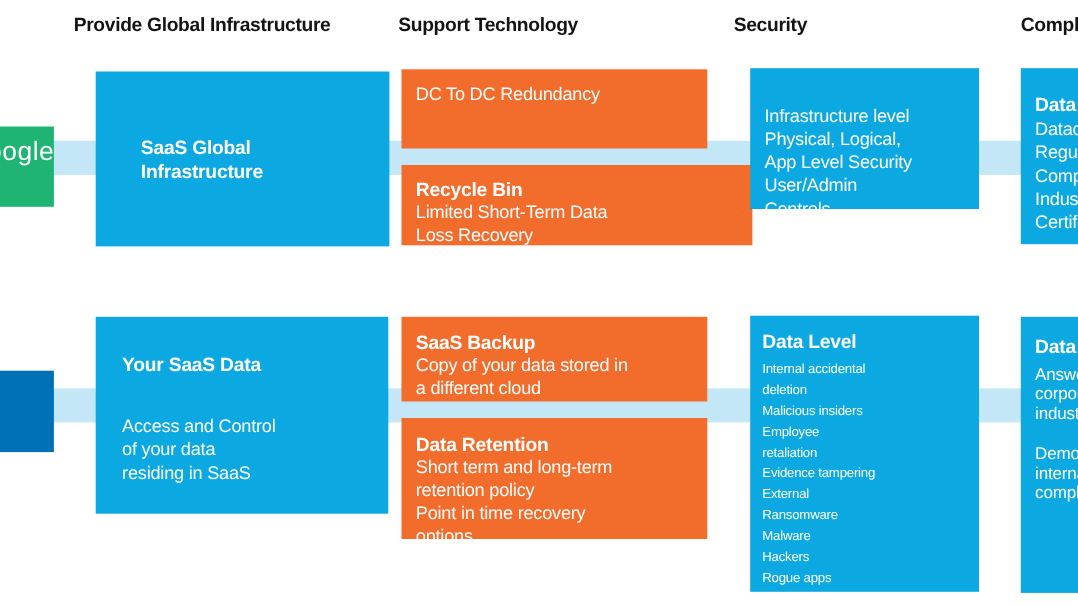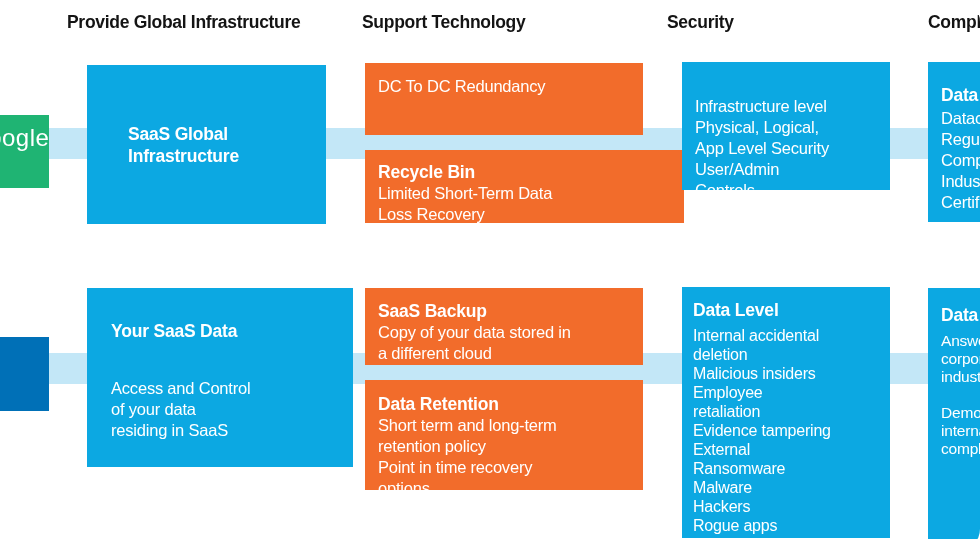--- a/index.html
+++ b/index.html
@@ -3,21 +3,21 @@
 <meta charset="utf-8">
 <style>
   :root{
     --blue:#0ca8e2; --orange:#f26c2b; --band:#c3e7f7;
     --green:#1fb473; --dark-blue:#0070b7; --header-text:#141414;
   }
   *{margin:0;padding:0;box-sizing:border-box;}
   html,body{background:#fff;}
   #stage{
     position:relative; width:980px; height:551px; overflow:hidden;
-    background:#ffffff; font-family:"Liberation Sans", sans-serif;border-radius:22px;
+    background:#ffffff; font-family:"Liberation Sans", sans-serif;
   }
   .col-header{
     position:absolute; top:12px; font-size:17.5px; font-weight:bold;
     letter-spacing:-0.3px; color:var(--header-text); white-space:nowrap;
   }
   .band{
     position:absolute; left:0; width:980px; height:31px; background:var(--band);
   }
   .box{
     position:absolute; color:#ffffff;
@@ -26,21 +26,21 @@
   .box.orange{background:var(--orange);}
   .box.green{background:var(--green); overflow:hidden;}
   .box.dark{background:var(--dark-blue);}
   .title{
     font-weight:bold; font-size:17.5px; line-height:22px;
     letter-spacing:-0.2px; white-space:pre-line;
   }
   .body{
     font-size:16.5px; line-height:21px; white-space:pre-line; letter-spacing:-0.2px;
   }
-  .body.tight{font-size:16px; line-height:19px;}
+  .body.tight{font-size:12px; line-height:19px;}
   .body.tighter{font-size:15.5px; line-height:18px;}
   .google-label{
     position:absolute; left:-31px; top:9px; font-size:24px; color:#fff;
     white-space:nowrap; letter-spacing:0.5px;
   }
 </style>
 </head>
 <body>
 
 <div id="stage">
@@ -50,21 +50,21 @@
   <div class="col-header" style="left:667px">Security</div>
   <div class="col-header" style="left:928px">Compliance</div>
 
   <div class="band" style="top:128px"></div>
   <div class="band" style="top:353px"></div>
 
   <div class="box green" style="left:0;top:115px;width:49px;height:73px">
     <span class="google-label">Google</span>
   </div>
 
-  <div class="box blue" style="left:87px;top:65px;width:239px;height:159px;padding:58px 16px 0 41px">
+  <div class="box blue" style="left:87px;top:65px;width:267px;height:159px;padding:58px 16px 0 41px">
     <div class="title">SaaS Global
 Infrastructure</div>
   </div>
 
   <div class="box orange" style="left:365px;top:63px;width:278px;height:72px;padding:13px 10px 0 13px">
     <div class="body">DC To DC Redundancy</div>
   </div>
 
   <div class="box orange" style="left:365px;top:150px;width:319px;height:73px;padding:11px 10px 0 13px">
     <div class="title">Recycle Bin</div>

